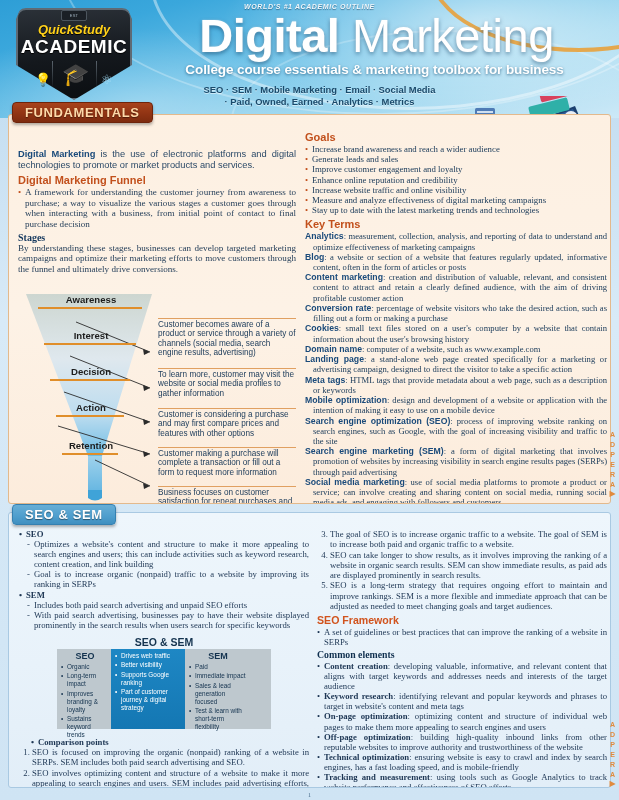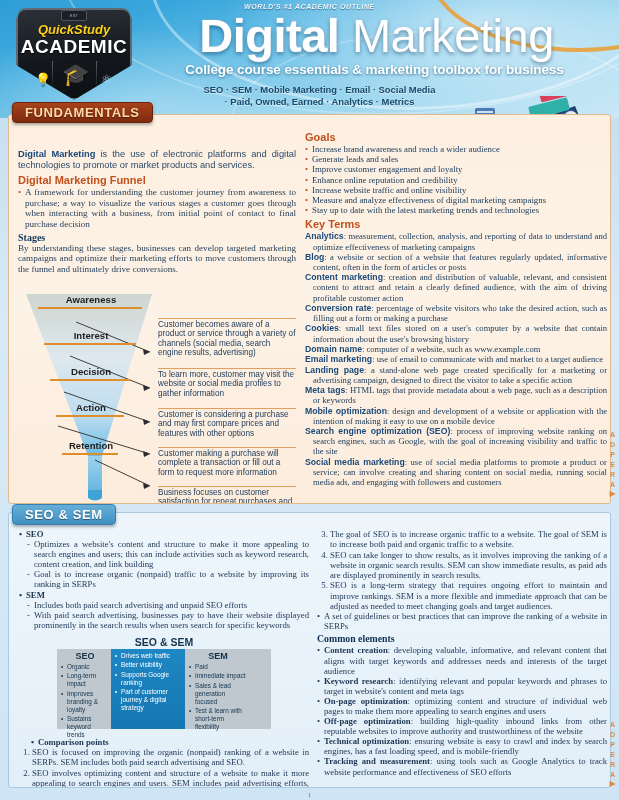--- a/index.html
+++ b/index.html
@@ -438,25 +438,25 @@
           </div>
 
           <div class="h-or">Key Terms</div>
           <div>
             <p class="kt"><b>Analytics</b><span>: measurement, collection, analysis, and reporting of data to understand and optimize effectiveness of marketing campaigns</span></p>
             <p class="kt"><b>Blog</b><span>: a website or section of a website that features regularly updated, informative content, often in the form of articles or posts</span></p>
             <p class="kt"><b>Content marketing</b><span>: creation and distribution of valuable, relevant, and consistent content to attract and retain a clearly defined audience, with the aim of driving profitable customer action</span></p>
             <p class="kt"><b>Conversion rate</b><span>: percentage of website visitors who take the desired action, such as filling out a form or making a purchase</span></p>
             <p class="kt"><b>Cookies</b><span>: small text files stored on a user's computer by a website that contain information about the user's browsing history</span></p>
             <p class="kt"><b>Domain name</b><span>: computer of a website, such as www.example.com</span></p>
-            <p class="kt"><b>Email marketing</b><span>: use of email to communicate with and market to a target audience</span></p>
             <p class="kt"><b>Landing page</b><span>: a stand-alone web page created specifically for a marketing or advertising campaign, designed to direct the visitor to take a specific action</span></p>
             <p class="kt"><b>Meta tags</b><span>: HTML tags that provide metadata about a web page, such as a description or keywords</span></p>
             <p class="kt"><b>Mobile optimization</b><span>: design and development of a website or application with the intention of making it easy to use on a mobile device</span></p>
             <p class="kt"><b>Search engine optimization (SEO)</b><span>: process of improving website ranking on search engines, such as Google, with the goal of increasing visibility and traffic to the site</span></p>
+            <p class="kt"><b>Search engine marketing (SEM)</b><span>: a form of digital marketing that involves promotion of websites by increasing visibility in search engine results pages (SERPs) through paid advertising</span></p>
             <p class="kt"><b>Social media marketing</b><span>: use of social media platforms to promote a product or service; can involve creating and sharing content on social media, running social media ads, and engaging with followers and customers</span></p>
 
           </div>
         </div>
       </div>
     </div>
 
     <div class="sec-tab tab-fund">FUNDAMENTALS</div>
 
     <div class="panel panel-bot">
@@ -513,20 +513,21 @@
         </ol>
       </div>
 
       <div class="bcolR">
         <ol class="nlist" start="3">
           <li>The goal of SEO is to increase organic traffic to a website. The goal of SEM is to increase both paid and organic traffic to a website.</li>
           <li>SEO can take longer to show results, as it involves improving the ranking of a website in organic search results. SEM can show immediate results, as paid ads are displayed prominently in search results.</li>
           <li>SEO is a long-term strategy that requires ongoing effort to maintain and improve rankings. SEM is a more flexible and immediate approach that can be adjusted as needed to meet changing goals and target audiences.</li>
         </ol>
 
+        <div class="h-sec-or">SEO Framework</div>
         <ul class="blist">
           <li>A set of guidelines or best practices that can improve the ranking of a website in SERPs</li>
         </ul>
         <div class="h-sec-bk">Common elements</div>
         <ul class="blist">
           <li><b>Content creation</b><span>: developing valuable, informative, and relevant content that aligns with target keywords and addresses needs and interests of the target audience</span></li>
           <li><b>Keyword research</b><span>: identifying relevant and popular keywords and phrases to target in website's content and meta tags</span></li>
           <li><b>On-page optimization</b><span>: optimizing content and structure of individual web pages to make them more appealing to search engines and users</span></li>
           <li><b>Off-page optimization</b><span>: building high-quality inbound links from other reputable websites to improve authority and trustworthiness of the website</span></li>
           <li><b>Technical optimization</b><span>: ensuring website is easy to crawl and index by search engines, has a fast loading speed, and is mobile-friendly</span></li>

